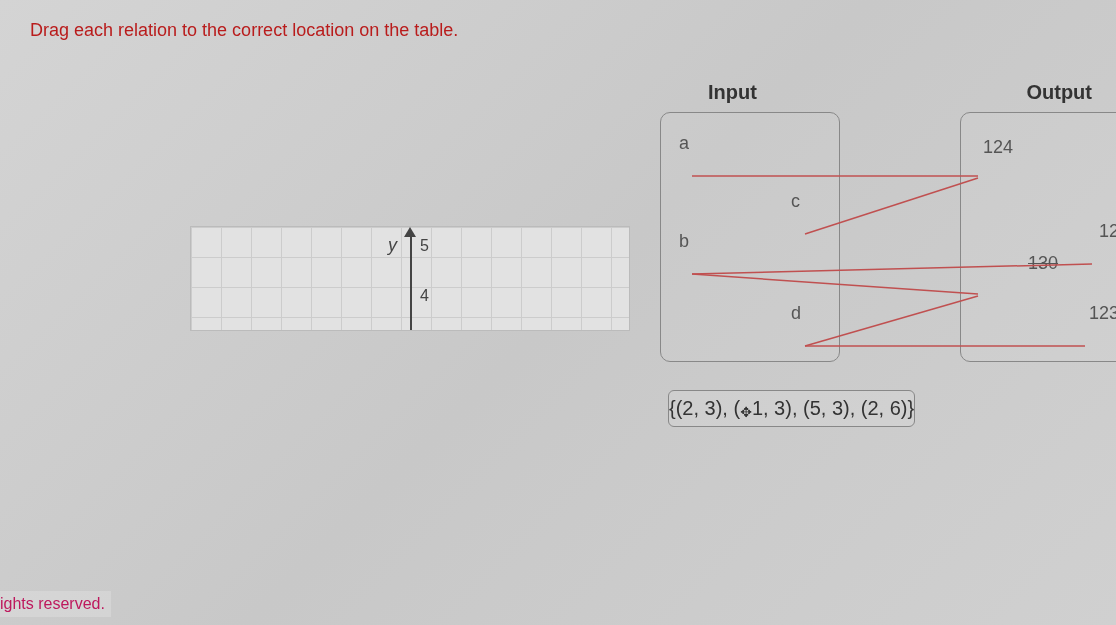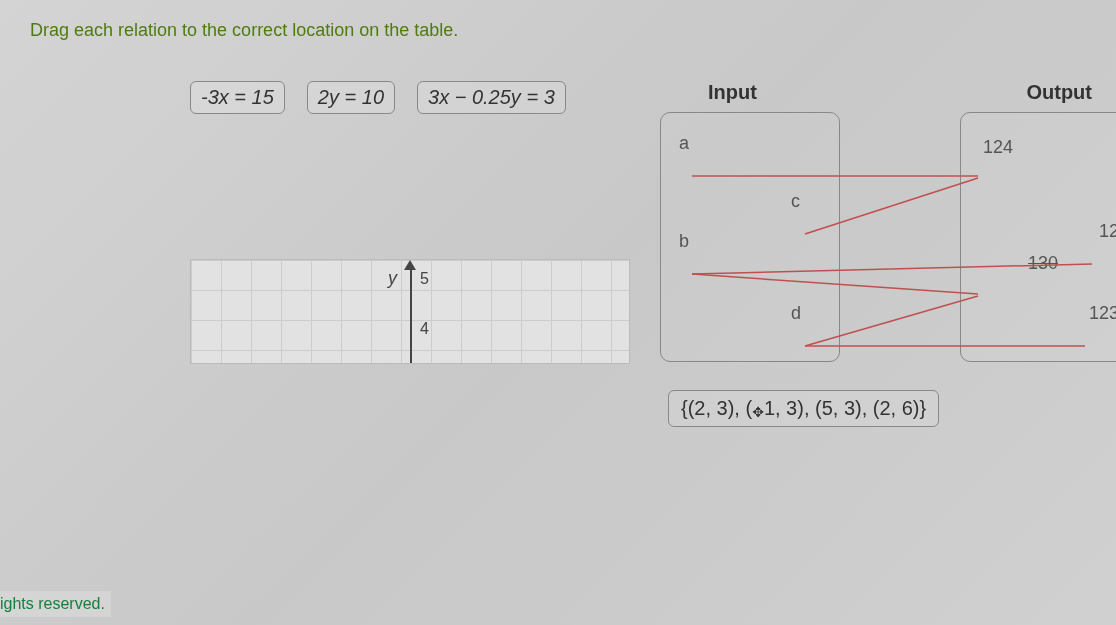--- a/index.html
+++ b/index.html
@@ -7,21 +7,21 @@
       font-family: Arial, Helvetica, sans-serif;
       background: linear-gradient(135deg, #d4d4d4 0%, #c8c8c8 50%, #d0d0d0 100%);
       width: 1116px;
       height: 625px;
       padding: 20px 30px;
       color: #444;
       position: relative;
       overflow: hidden;
     }
     .instructions { margin-bottom: 22px; }
-    .instructions p { font-size: 18px; color: #4d7c0f; margin-bottom: 18px; }
+    .instructions p { font-size: 18px; color: #b91c1c; margin-bottom: 18px; }
     .work-area { display: flex; gap: 30px; padding-left: 160px; margin-top: 40px; }
     .left-panel { display: flex; flex-direction: column; }
     .chips { display: flex; gap: 22px; align-items: center; }
     .chip {
       display: inline-block;
       padding: 4px 10px;
       border: 1px solid #888;
       border-radius: 6px;
       background: rgba(255,255,255,0.15);
       font-size: 20px;
@@ -109,63 +109,52 @@
       top: 34px; left: 0;
       width: 480px; height: 250px;
       pointer-events: none;
     }
     .svg-arrows line { stroke: #c05050; stroke-width: 1.5; }
     .pt { position: absolute; font-size: 18px; color: #555; }
     .sets-chip {
       display: inline-block;
       margin-top: 28px;
       margin-left: 8px;
-      padding: 6px 12px;
+      padding: 6px 0;
       border: 1px solid #888;
       border-radius: 6px;
       font-size: 20px;
       color: #333;
       cursor: grab;
       background: rgba(255,255,255,0.1);
     }
     .cursor-icon {
       display: inline-block;
       font-size: 14px;
       position: relative;
       top: 2px;
     }
     .footer {
       position: absolute;
       bottom: 8px; left: 0;
       font-size: 16px;
-      color: #15803d;
+      color: #be185d;
       background: rgba(255,255,255,0.2);
       padding: 4px 6px 4px 0;
     }
   </style>
 </head>
 <body>
 
 <div class="instructions">
   <p>Drag each relation to the correct location on the table.</p>
 </div>
 
 <div class="work-area">
   <div class="left-panel">
-    <div class="chips">
-      <span class="chip">
-        <span class="var">-3x</span><span> = 15</span>
-      </span>
-      <span class="chip">
-        <span class="var">2y</span><span> = 10</span>
-      </span>
-      <span class="chip">
-        <span class="var">3x</span><span> − 0.25</span><span class="var">y</span><span> = 3</span>
-      </span>
-    </div>
 
     <div class="graph-box">
       <div class="grid"></div>
       <div class="y-axis"></div>
       <div class="arrow-up"></div>
       <div class="y-label">y</div>
       <div class="tick5">5</div>
       <div class="tick4">4</div>
     </div>
   </div>

